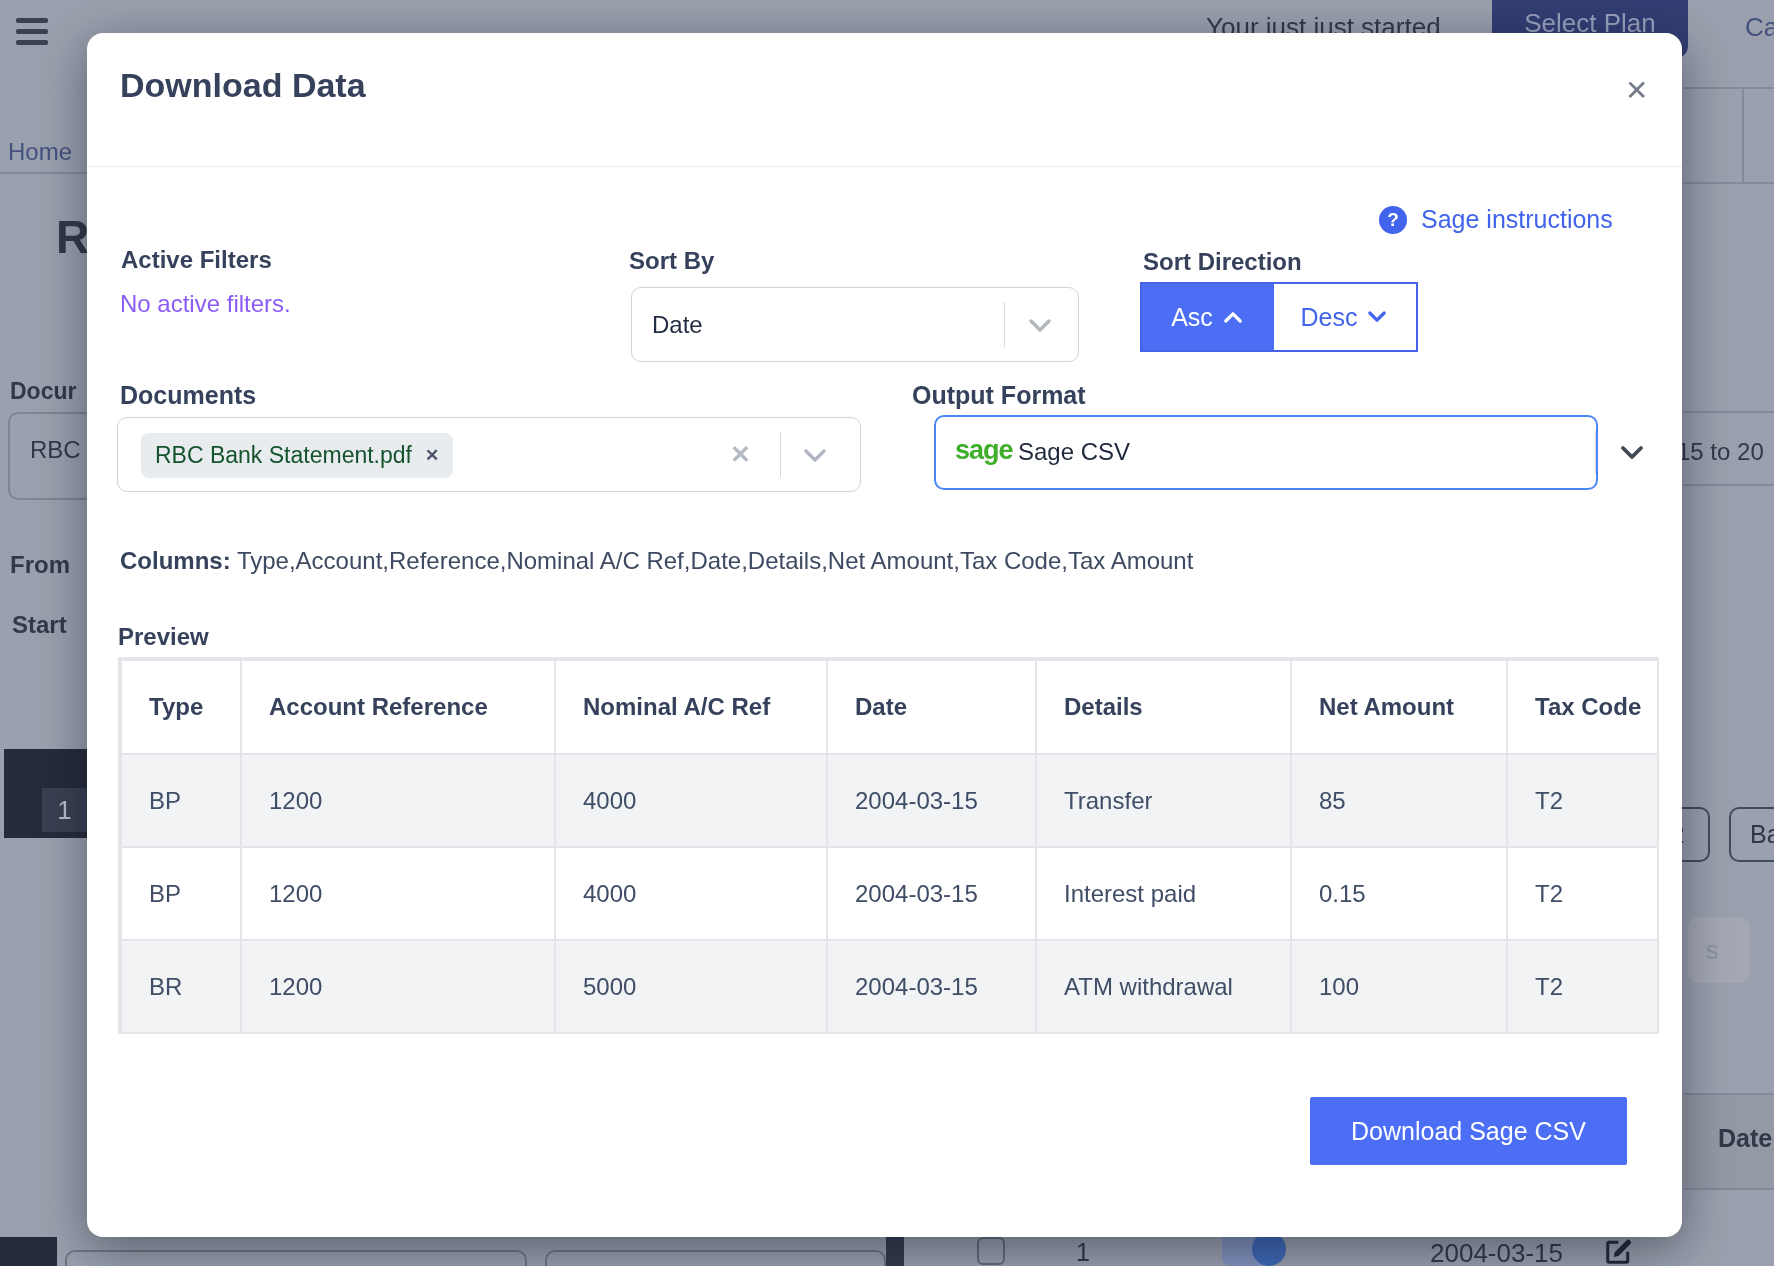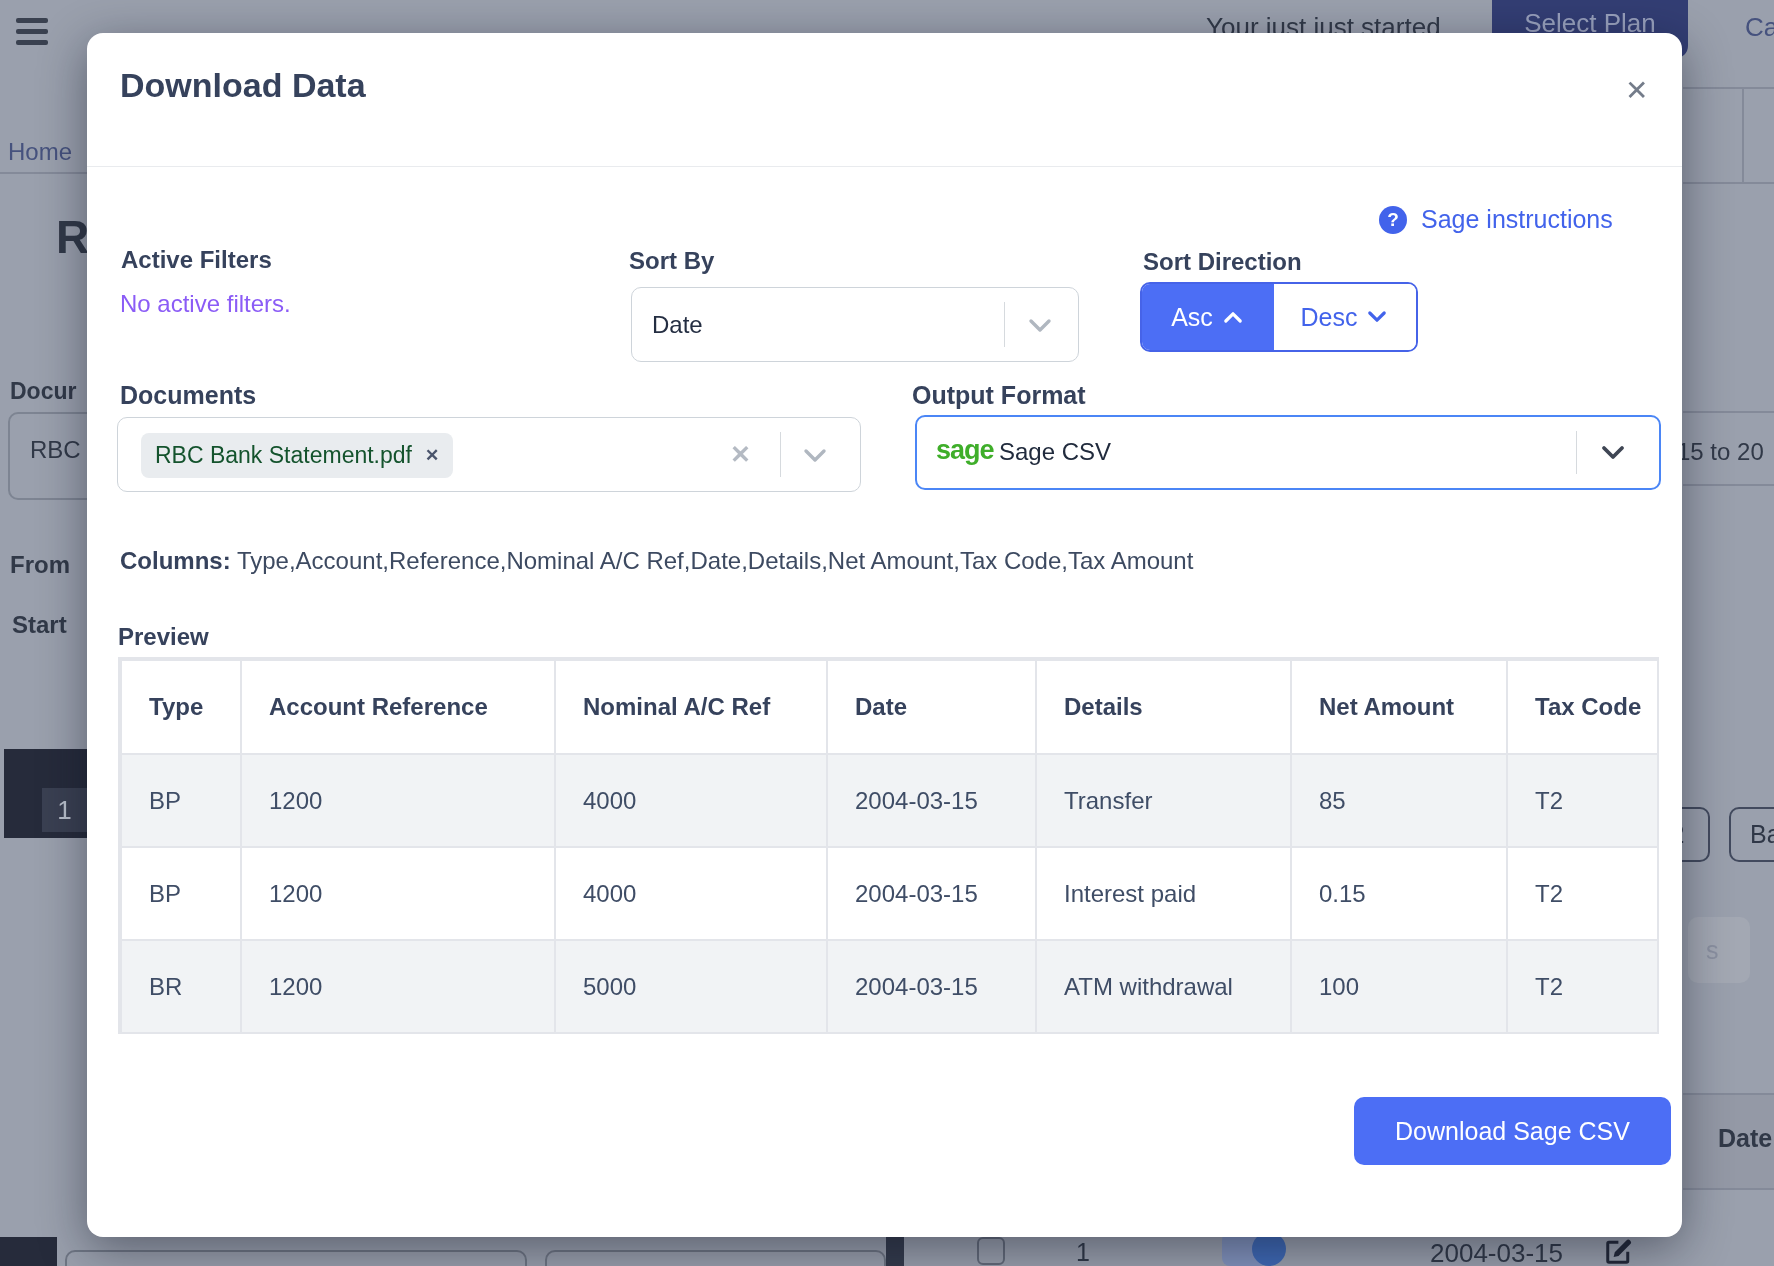--- a/index.html
+++ b/index.html
@@ -30,40 +30,40 @@
   .m-close { font-size:28px; color:#747c8a; cursor:pointer; line-height:1; }
   .m-divider { height:1px; background:#e9ebee; width:100%; }
   .link-blue { color:#4263eb; font-size:25px; white-space:nowrap; }
   .q-icon { width:28px; height:28px; border-radius:50%; background:#4263eb; color:#fff; font-size:19px; font-weight:bold;
             display:flex; align-items:center; justify-content:center; }
   .lbl { font-size:24px; font-weight:bold; color:#36425c; white-space:nowrap; }
   .body-txt { font-size:24px; color:#8b5cf6; white-space:nowrap; }
   .select { border:1px solid #ced4da; border-radius:10px; background:#fff; }
   .select .vsep { position:absolute; width:1px; top:14px; bottom:14px; background:#d6dade; }
   .chev { position:absolute; }
-  .seg-group { border:2px solid #4663e8; border-radius:10px; overflow:hidden; display:flex; }
+  .seg-group { border:2px solid #4663e8; border-radius:0; overflow:hidden; display:flex; }
   .seg { display:flex; align-items:center; justify-content:center; gap:8px; font-size:25px; }
   .seg-asc { background:#4c6ef5; color:#fff; width:132px; }
   .seg-desc { background:#fff; color:#4263eb; flex:1; }
   .tag { position:absolute; left:23px; top:15px; height:45px; background:#e9ecef; border-radius:8px;
          display:flex; align-items:center; padding:0 14px; }
   .tag-txt { font-size:23px; color:#14532d; white-space:nowrap; }
   .tag-x { font-size:17px; font-weight:bold; color:#4a546c; margin-left:13px; }
   .clear-x { font-size:25px; color:#b4bac3; font-weight:bold; }
   .focus-blue { border:2px solid #4b86f6 !important; }
   .sage-logo { color:#3fae2a; font-weight:bold; font-size:27px; letter-spacing:-1px; }
   .cols-line { font-size:24px; color:#3d4a61; white-space:nowrap; }
   .tablewrap { overflow:hidden; border:2px solid #e3e5ea; background:#fff; }
   table { border-collapse:collapse; table-layout:fixed; width:1586px; }
   th,td { border:2px solid #e3e5ea; font-size:24px; text-align:left; padding:0 0 0 27px; white-space:nowrap; overflow:hidden; }
   th { height:94px; color:#36425c; font-weight:bold; background:#fff; }
   td { height:93px; color:#3f4d66; font-weight:normal; }
   tbody tr:nth-child(odd) td { background:#f1f3f5; }
-  .dl-btn { background:#4c6ef5; color:#fff; border:none; border-radius:10px; font-size:25px;
-            font-family:"Liberation Sans", sans-serif; display:flex; align-items:center; justify-content:center; cursor:pointer;margin-left:44px; }
+  .dl-btn { background:#4c6ef5; color:#fff; border:none; border-radius:2px; font-size:25px;
+            font-family:"Liberation Sans", sans-serif; display:flex; align-items:center; justify-content:center; cursor:pointer; }
 </style>
 </head>
 <body>
 
 <div class="screen">
 
   <div class="abs hamburger" style="left:16px; top:18px;">
     <span></span>
       <span></span>
       <span style="margin-bottom:0"></span>
@@ -159,21 +159,21 @@
         <span class="tag-x">✕</span>
       </div>
       <span class="abs clear-x" style="left:612px; top:22px;">✕</span>
       <span class="vsep" style="left:662px;"></span>
       <svg class="chev" style="left:682px; top:28px;" width="30" height="20" viewBox="0 0 30 20">
         <polyline points="6,5 15,14 24,5" fill="none" stroke="#b0b7c0" stroke-width="3.4" stroke-linecap="round" stroke-linejoin="round"></polyline>
       </svg>
     </div>
 
     <div class="abs lbl" style="left:825px; top:348px; font-size:25px;">Output Format</div>
-    <div class="abs select focus-blue" style="left:828px; top:382px; width:746px; height:75px;">
+    <div class="abs select focus-blue" style="left:847px; top:382px; width:664px; height:75px;">
       <span class="abs sage-logo" style="left:19px; top:18px;">sage</span>
       <span class="abs body-txt" style="left:82px; top:21px; color:#212b3d;">Sage CSV</span>
       <span class="vsep" style="left:659px;"></span>
       <svg class="chev" style="left:681px; top:26px;" width="30" height="20" viewBox="0 0 30 20">
         <polyline points="6,5 15,14 24,5" fill="none" stroke="#3f4654" stroke-width="3.8" stroke-linecap="round" stroke-linejoin="round"></polyline>
       </svg>
     </div>
 
     <div class="abs cols-line" style="left:33px; top:514px;">
       <b style="color:#36425c;">Columns:</b>

